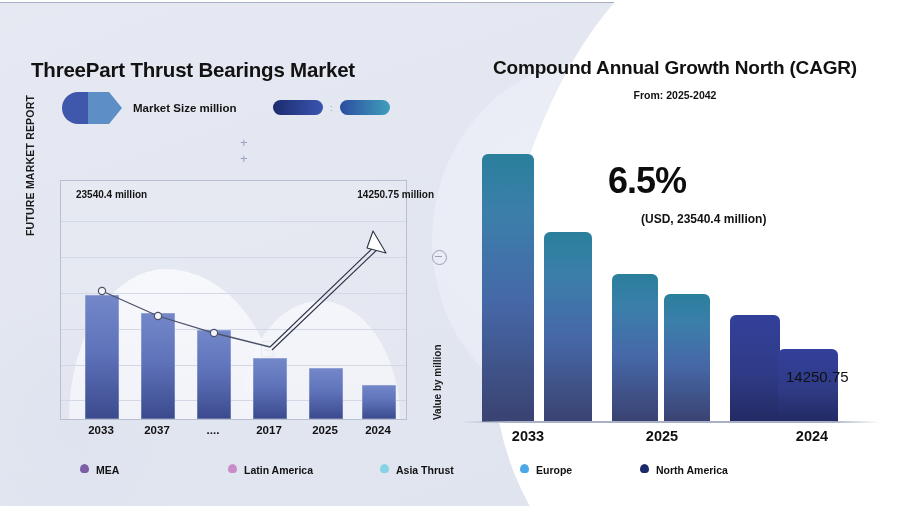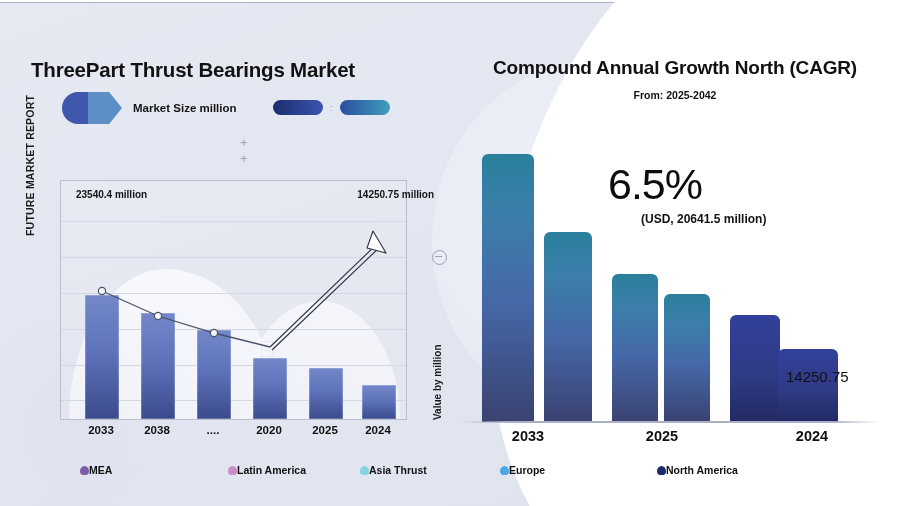--- a/index.html
+++ b/index.html
@@ -122,36 +122,36 @@
   .xlabels-left{
     position:absolute;left:60px;top:424px;width:345px;height:20px;
   }
   .xlab{position:absolute;font-size:11.5px;font-weight:bold;color:#111;transform:translateX(-50%);}
 
   
   .legend-bottom{
     position:absolute;left:80px;top:464px;width:720px;
     display:flex;align-items:center;
   }
-  .lg-item{display:flex;align-items:center;}
+  .lg-item{display:flex;gap:7px;}
   .lg-dot{width:9px;height:9px;border-radius:50% 50% 50% 50%/60% 60% 40% 40%;}
   .lg-text{font-size:10.5px;font-weight:bold;color:#111;white-space:nowrap;}
 
   
   .right-title{
     position:absolute;left:465px;top:57px;width:420px;text-align:center;
     font-size:19px;font-weight:bold;color:#111;letter-spacing:-.2px;white-space:nowrap;
   }
   .right-sub{
     position:absolute;left:465px;top:89px;width:420px;text-align:center;
     font-size:10.5px;font-weight:bold;color:#111;
   }
   .cagr-big{
     position:absolute;left:608px;top:160px;
-    font-size:43px;font-weight:normal;color:#0d0d0d;letter-spacing:-1px;
+    font-size:36px;font-weight:bold;color:#0d0d0d;letter-spacing:-1px;
   }
   .cagr-sub{
     position:absolute;left:641px;top:212px;
     font-size:12px;font-weight:bold;color:#121212;white-space:nowrap;
   }
   .rbars{position:absolute;left:460px;top:150px;width:420px;height:272px;}
   .rbar{
     position:absolute;bottom:0;
     background:linear-gradient(180deg,#2a7f9c 0%,#3b7faa 22%,#4668a8 55%,#3a4270 100%);
     border-radius:6px 6px 0 0;
@@ -240,55 +240,55 @@
       <g>
         <path d="M209,166 L317,62" fill="none" stroke="#2d3244" stroke-width="1.1"></path>
         <path d="M211,169 L320,65" fill="none" stroke="#2d3244" stroke-width="1.1"></path>
         <path d="M312,50 L325,72 L306,67 Z" fill="#ffffff" stroke="#2d3244" stroke-width="1.1" stroke-linejoin="round"></path>
       </g>
     </svg>
   </div>
 
   <div class="xlabels-left">
     <div class="xlab" style="left:41px">2033</div>
-    <div class="xlab" style="left:97px">2038</div>
+    <div class="xlab" style="left:97px">2037</div>
     <div class="xlab" style="left:153px">....</div>
-    <div class="xlab" style="left:209px">2020</div>
+    <div class="xlab" style="left:209px">2017</div>
     <div class="xlab" style="left:265px">2025</div>
     <div class="xlab" style="left:318px">2024</div>
   </div>
 
   <div class="legend-bottom">
     <div class="lg-item" style="width:148px">
       <span class="lg-dot" style="background:#7b5ea7"></span>
       <span class="lg-text">MEA</span>
     </div>
-    <div class="lg-item" style="width:132px">
+    <div class="lg-item" style="width:152px">
       <span class="lg-dot" style="background:#c98bc9"></span>
       <span class="lg-text">Latin America</span>
     </div>
     <div class="lg-item" style="width:140px">
       <span class="lg-dot" style="background:#86d3e6"></span>
       <span class="lg-text">Asia Thrust</span>
     </div>
-    <div class="lg-item" style="width:157px">
+    <div class="lg-item" style="width:120px">
       <span class="lg-dot" style="background:#4aa7e8"></span>
       <span class="lg-text">Europe</span>
     </div>
     <div class="lg-item">
       <span class="lg-dot" style="background:#1b2a6b"></span>
       <span class="lg-text">North America</span>
     </div>
   </div>
 
   <div class="right-title">Compound Annual Growth North (CAGR)</div>
   <div class="right-sub">From: 2025-2042</div>
 
   <div class="cagr-big">6.5%</div>
-  <div class="cagr-sub">(USD, 20641.5 million)</div>
+  <div class="cagr-sub">(USD, 23540.4 million)</div>
 
   <div class="rbars">
     <div class="rbar" style="left:22px;width:52px;height:268px;"></div>
     <div class="rbar" style="left:84px;width:48px;height:190px;"></div>
     <div class="rbar" style="left:152px;width:46px;height:148px;"></div>
     <div class="rbar" style="left:204px;width:46px;height:128px;"></div>
     <div class="rbar solid" style="left:270px;width:50px;height:107px;"></div>
     <div class="rbar solid" style="left:318px;width:60px;height:73px;"></div>
 
   </div>

